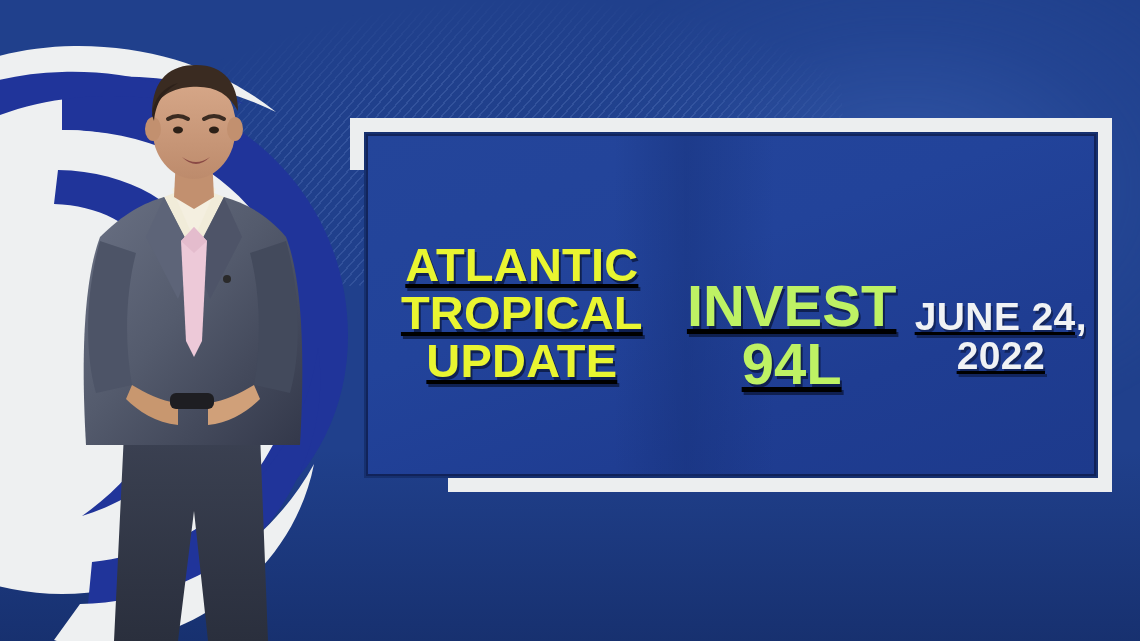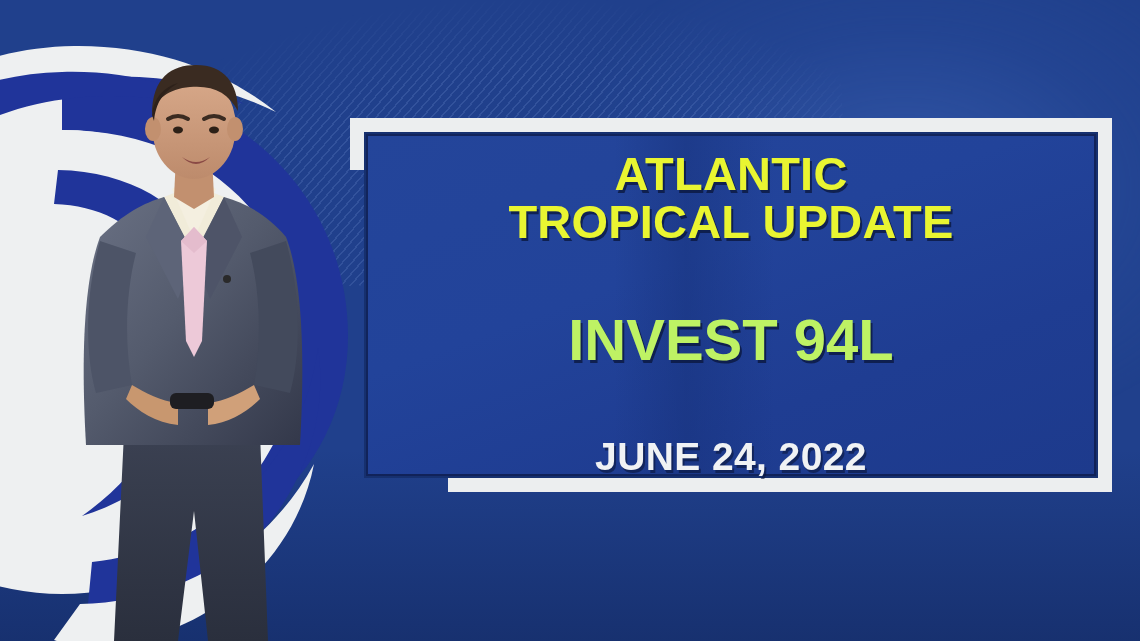--- a/index.html
+++ b/index.html
@@ -39,22 +39,22 @@
   
   .fr{position:absolute;background:#eceeef;}
   .fr-top{left:0;top:0;width:762px;height:14px;}
   .fr-right{right:0;top:0;width:14px;height:374px;}
   .fr-bottom{left:98px;bottom:0;width:664px;height:14px;}
   .fr-leftstub{left:0;top:0;width:14px;height:52px;}
   .frame-inner-line{position:absolute;left:14px;top:14px;right:14px;bottom:14px;
     border:2px solid #16306f;pointer-events:none;}
   
   .txt{position:absolute;left:16px;top:16px;right:16px;bottom:16px;
-    display:flex;flex-direction:column;align-items:center;justify-content:space-between;
-    padding-top:16px;box-sizing:border-box;}
+    display:flex;align-items:center;justify-content:space-between;
+    padding-top:16px;box-sizing:border-box;text-decoration:underline;}
   .headline{
     color:#e9f531;font-weight:700;letter-spacing:.2px;line-height:1.02;
     text-align:center;text-shadow:2px 3px 0 rgba(10,22,58,.75);
     font-size:47px;}
   .headline .l2{display:block;font-size:47px;}
   .subject{
     color:#bef264;font-weight:700;font-size:58px;line-height:1;
     text-align:center;margin-top:44px;
     text-shadow:2px 3px 0 rgba(10,22,58,.75);}
   .datebar{

